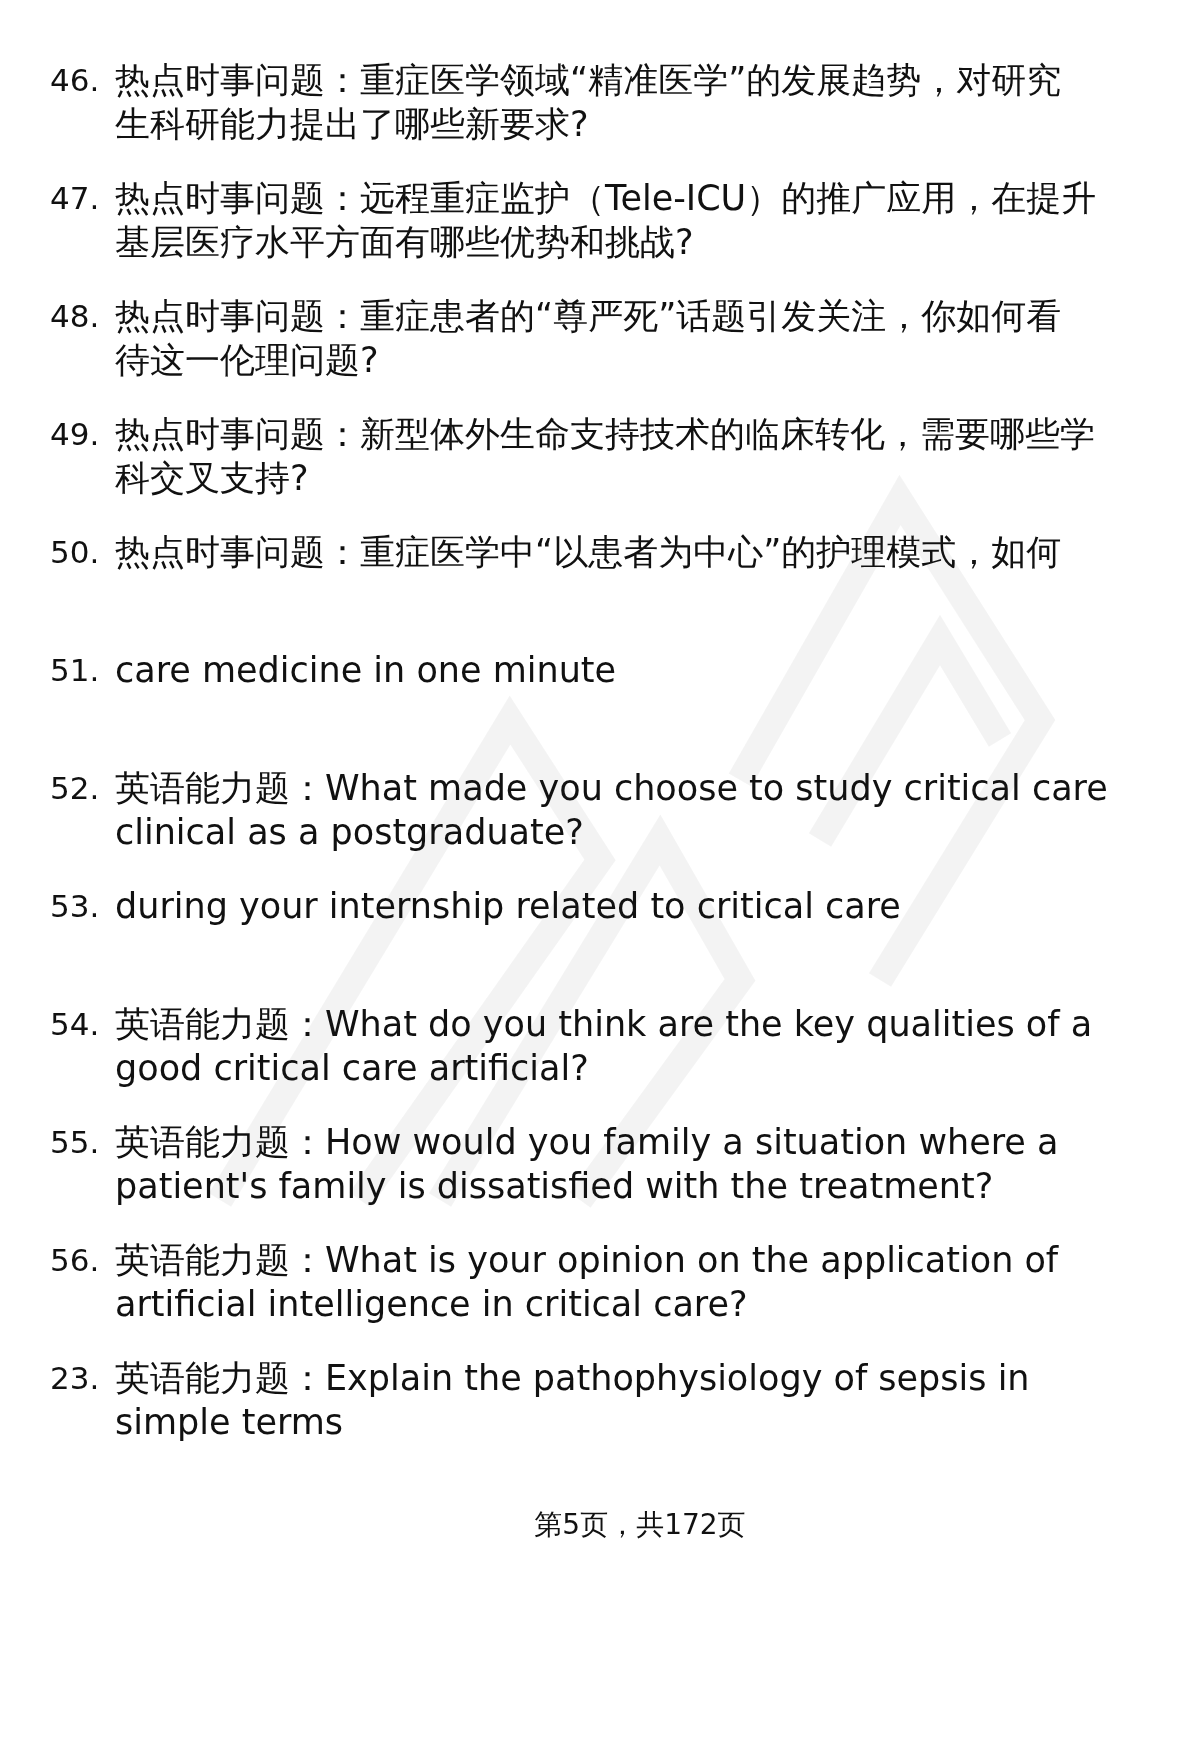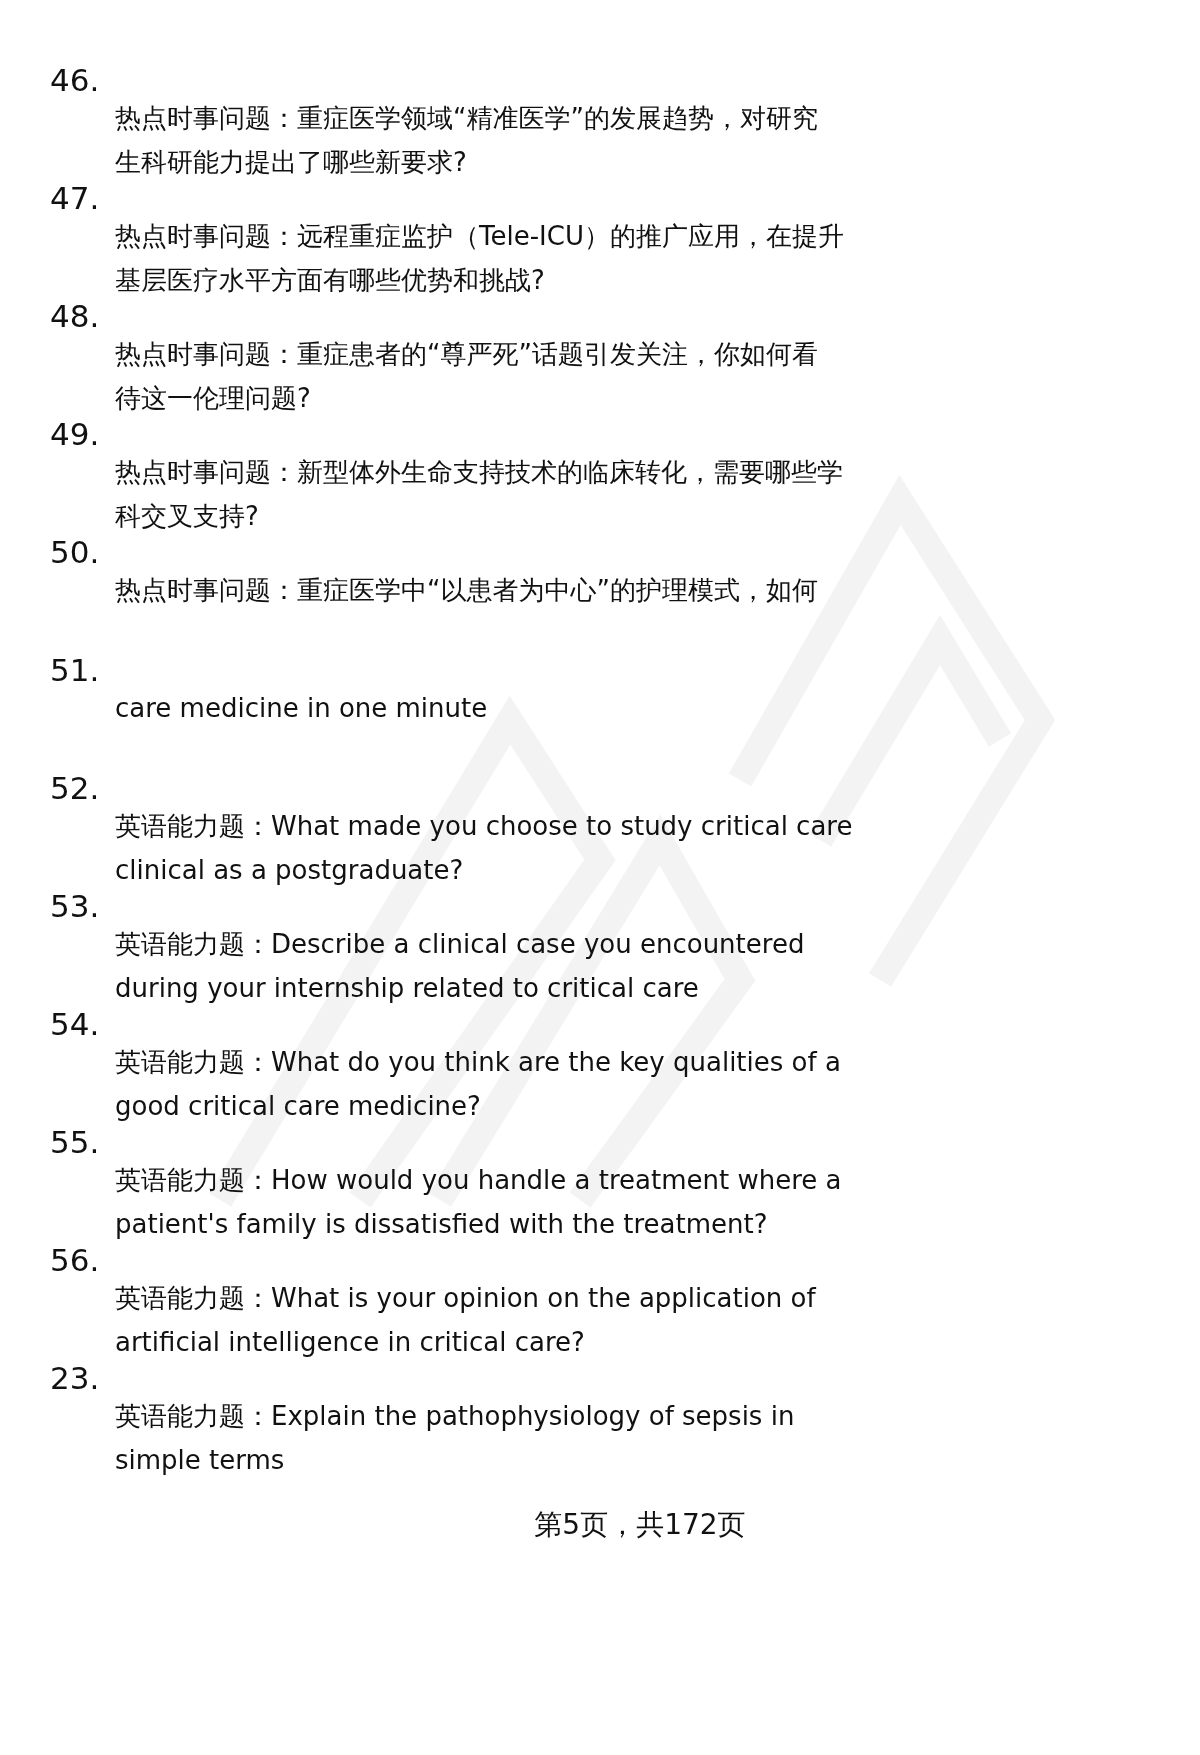--- a/index.html
+++ b/index.html
@@ -5,22 +5,22 @@
   html, body { margin: 0; padding: 0; background: #ffffff; }
   body { width: 1200px; height: 1755px; position: relative; overflow: hidden;
          font-family: "DejaVu Sans", "Liberation Sans", sans-serif; color: #111111; }
   .page { position: absolute; left: 0; top: 0; width: 1128px; height: 1755px; }
   .watermark { position: absolute; left: 180px; top: 420px; width: 900px; height: 800px;
                pointer-events: none; opacity: 0.5; }
   .questions { position: absolute; left: 0; top: 58px; width: 1200px; }
   .q { position: relative; height: 118px; }
   .q .num { position: absolute; left: 50px; top: 0; font-size: 31px; line-height: 44px;
             letter-spacing: 0px; }
-  .q .text { position: absolute; left: 115px; top: 0; width: 1040px; font-size: 26px;
-             line-height: 44px; margin-top: 38px; }
+  .q .text { position: absolute; left: 115px; top: 0; width: 1040px; font-size: 35px;
+             line-height: 44px; }
   .q .text .line { display: block; white-space: nowrap; }
   .footer { position: absolute; left: 0; width: 1200px; top: 1505px; text-align: center;
             font-size: 28px; line-height: 40px; padding-left: 40px; }
 </style>
 </head>
 <body>
 
 <div class="page">
 
   <svg class="watermark" viewBox="0 0 900 800">
@@ -76,35 +76,34 @@
     <div class="q">
       <span class="num">52.</span>
       <div class="text">
         <span class="line">英语能力题：What made you choose to study critical care</span>
         <span class="line">clinical as a postgraduate?</span>
       </div>
     </div>
     <div class="q">
       <span class="num">53.</span>
       <div class="text">
-        <span class="line">英语能力题：Describe a clinical case you encountered</span>
         <span class="line">during your internship related to critical care</span>
       </div>
     </div>
     <div class="q">
       <span class="num">54.</span>
       <div class="text">
         <span class="line">英语能力题：What do you think are the key qualities of a</span>
-        <span class="line">good critical care medicine?</span>
+        <span class="line">good critical care artificial?</span>
       </div>
     </div>
     <div class="q">
       <span class="num">55.</span>
       <div class="text">
-        <span class="line">英语能力题：How would you handle a treatment where a</span>
+        <span class="line">英语能力题：How would you family a situation where a</span>
         <span class="line">patient's family is dissatisfied with the treatment?</span>
       </div>
     </div>
     <div class="q">
       <span class="num">56.</span>
       <div class="text">
         <span class="line">英语能力题：What is your opinion on the application of</span>
         <span class="line">artificial intelligence in critical care?</span>
       </div>
     </div>

